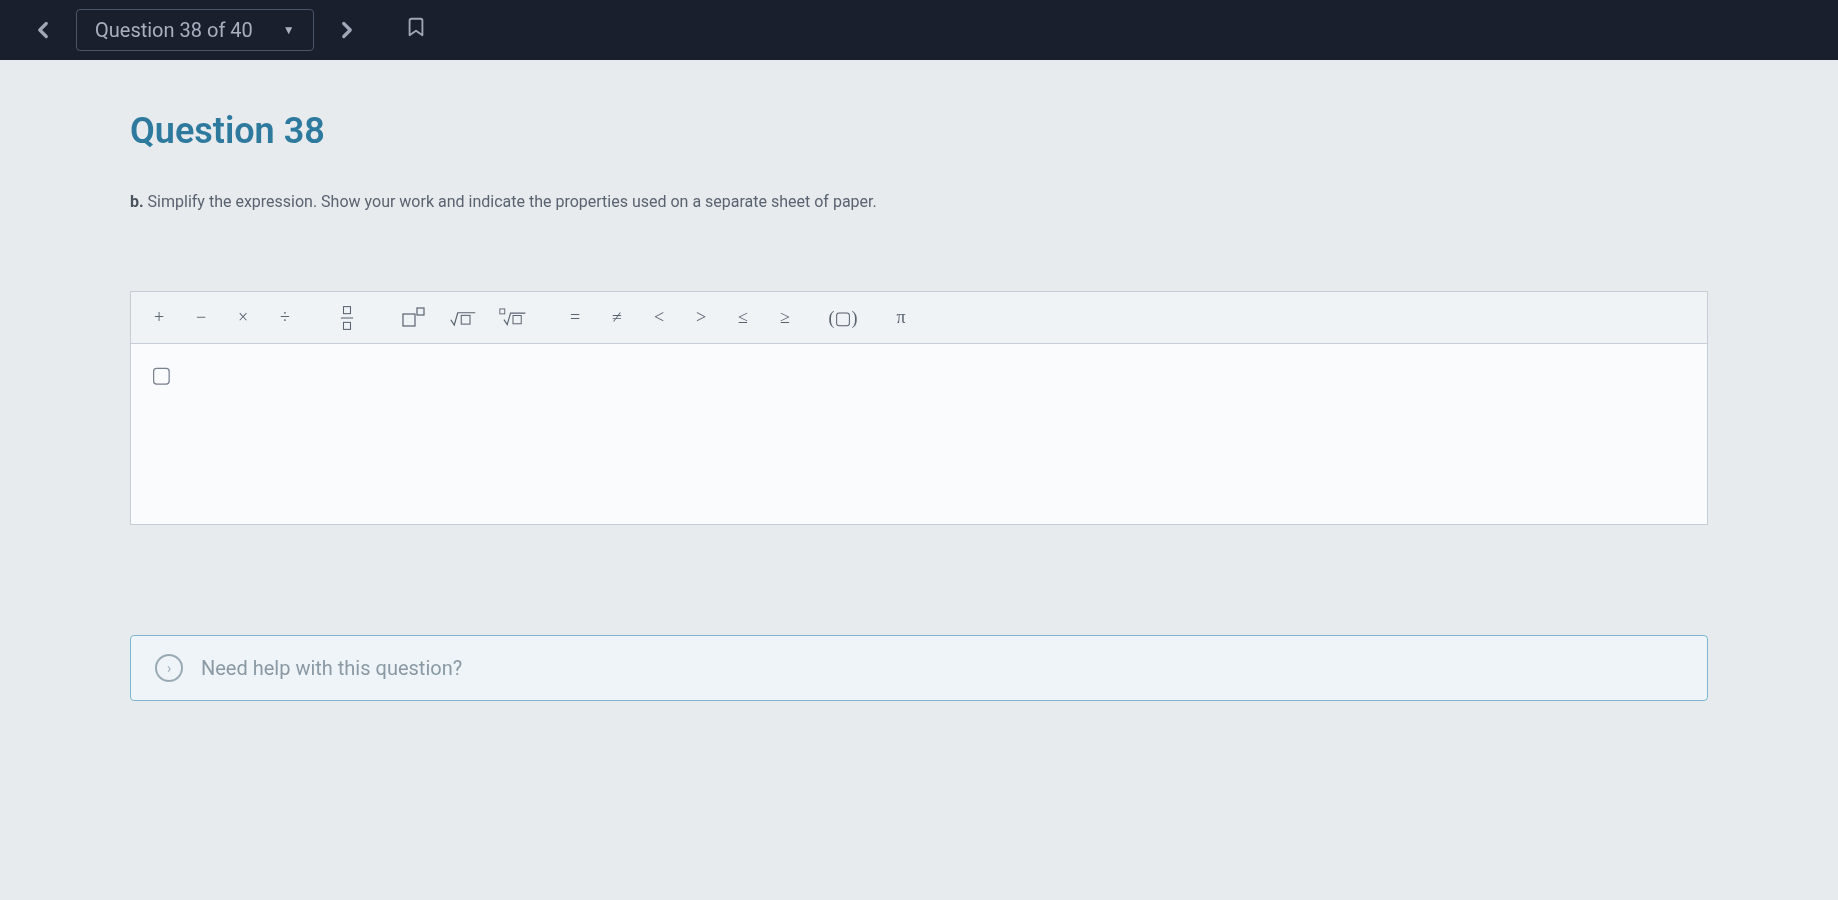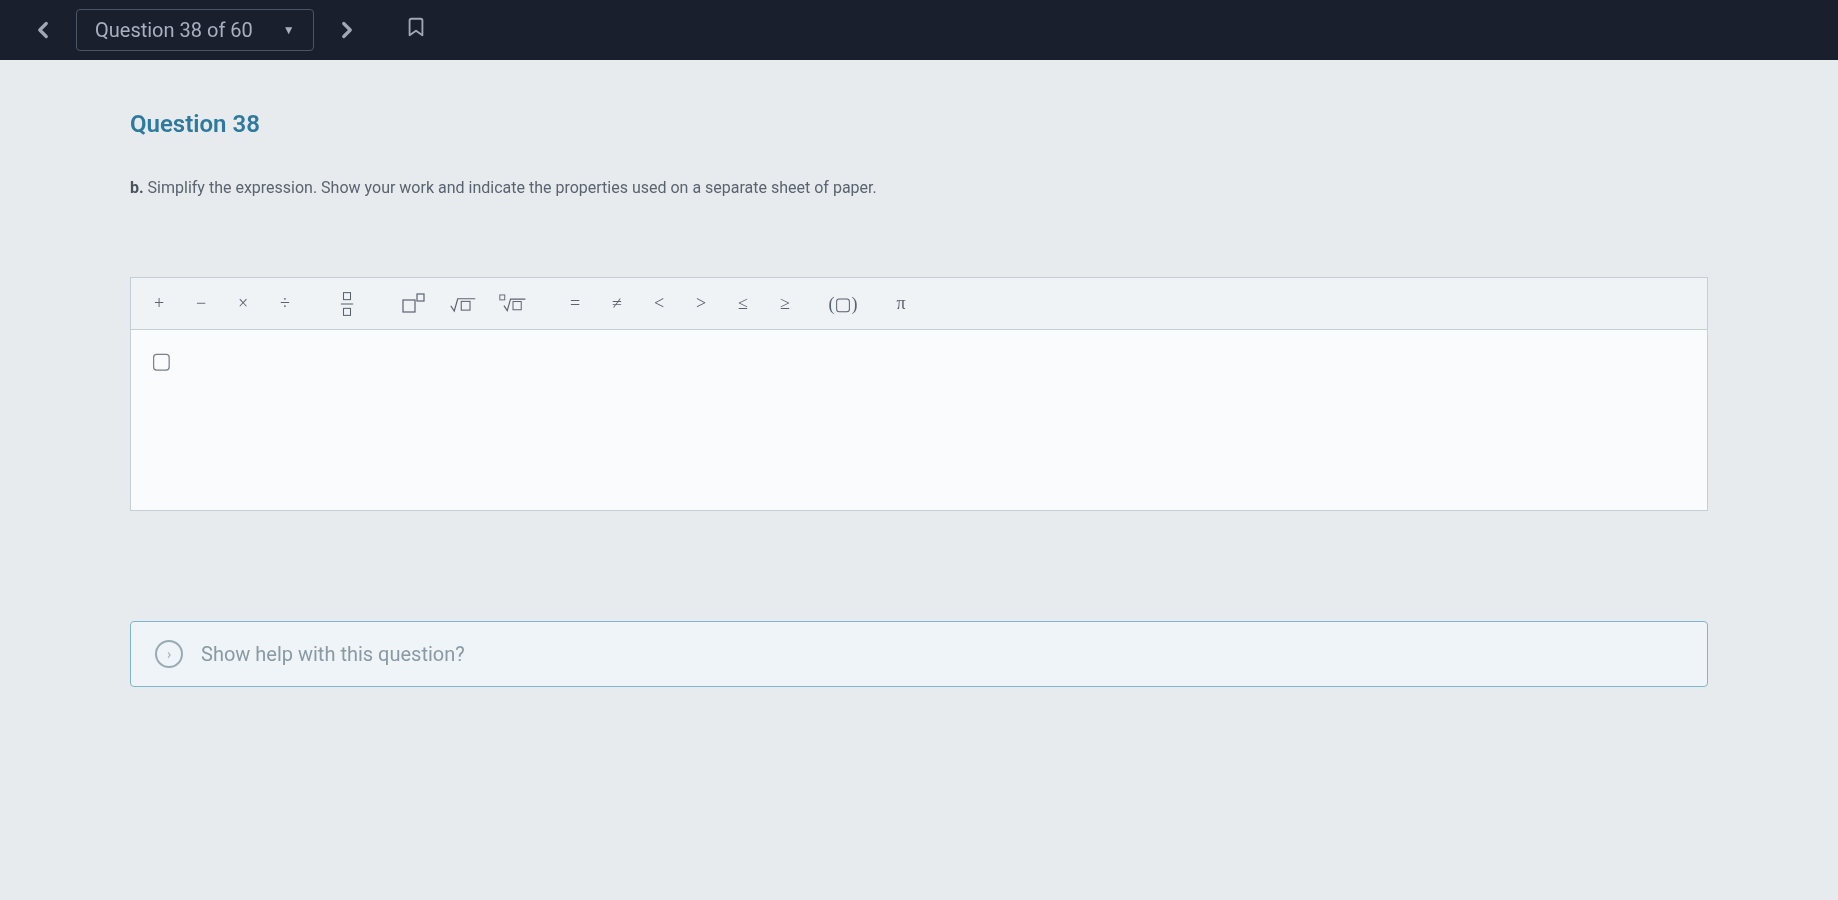--- a/index.html
+++ b/index.html
@@ -46,21 +46,21 @@
   font-size: 24px;
   cursor: pointer;
 }
 .bookmark svg { width: 22px; height: 28px; }
 
 .content {
   padding: 50px 130px 20px 130px;
 }
 .question-title {
   color: #2e7a9e;
-  font-size: 24px;
+  font-size: 36px;
   font-weight: 600;
   margin-bottom: 40px;
 }
 .prompt {
   color: #5a6370;
   font-size: 16px;
   margin-bottom: 80px;
 }
 .prompt b { color: #4a525e; font-weight: 700; }
 
@@ -131,21 +131,21 @@
 </head>
 <body>
 
 <div class="topbar">
   <div class="nav-arrow">
     <svg viewBox="0 0 24 24" width="26" height="26" fill="none" stroke="currentColor" stroke-width="3" stroke-linecap="round" stroke-linejoin="round">
         <polyline points="15 18 9 12 15 6"></polyline>
       </svg>
   </div>
   <div class="question-selector">
-    <span>Question 38 of 60</span>
+    <span>Question 38 of 40</span>
     <span class="caret">▼</span>
   </div>
   <div class="nav-arrow">
     <svg viewBox="0 0 24 24" width="26" height="26" fill="none" stroke="currentColor" stroke-width="3" stroke-linecap="round" stroke-linejoin="round">
         <polyline points="9 18 15 12 9 6"></polyline>
       </svg>
   </div>
   <div class="bookmark">
     <svg viewBox="0 0 24 24" fill="none" stroke="currentColor" stroke-width="2" stroke-linecap="round" stroke-linejoin="round">
         <path d="M19 21l-7-5-7 5V5a2 2 0 0 1 2-2h10a2 2 0 0 1 2 2z"></path>
@@ -207,15 +207,15 @@
       <div class="tool-sep"></div>
       <div class="tool-btn">π</div>
     </div>
     <div class="editor-body">
       <span>▢</span>
     </div>
   </div>
 
   <div class="help-box">
     <div class="help-icon">›</div>
-    <div class="help-text">Show help with this question?</div>
+    <div class="help-text">Need help with this question?</div>
   </div>
 </div>
 
 </body></html>

